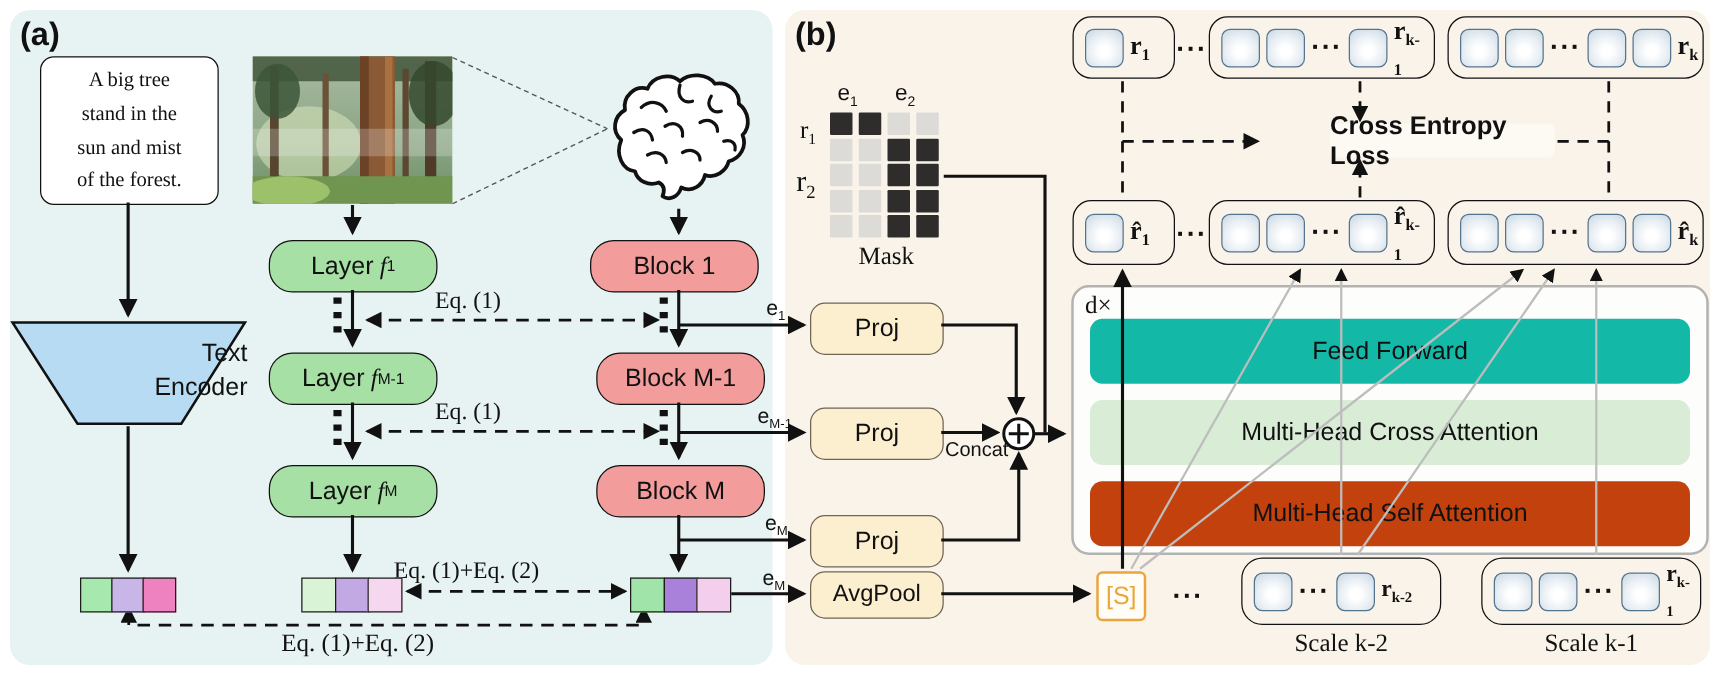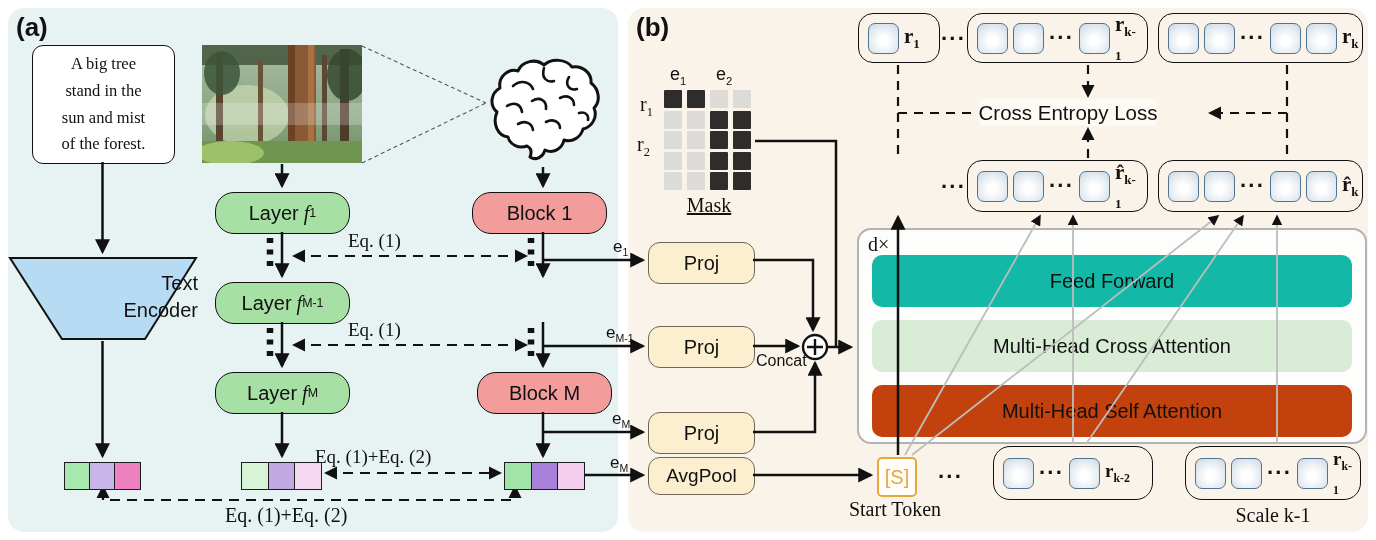--- a/index.html
+++ b/index.html
@@ -39,22 +39,22 @@
   .mcell.off{background:#dcdbd8;}
   
   #xformer{left:857px;top:228px;width:506px;height:212px;background:#fdfdfb;
            border:2px solid #b3b3b3;border-radius:14px;z-index:1;}
   .xrow{position:absolute;left:13px;width:480px;height:52px;border-radius:10px;
         display:flex;align-items:center;justify-content:center;font-size:20px;}
   #row-ff{top:25px;background:#14b8a6;}
   #row-mhca{top:90px;background:#d8ecd6;}
   #row-mhsa{top:155px;background:#c2410c;}
   #dx{position:absolute;left:9px;top:3px;font-family:"Liberation Serif",serif;font-size:20px;}
-  #loss{left:978px;top:99px;width:180px;height:27px;background:#fdfaf4;border-radius:6px;
-        display:flex;align-items:center;justify-content:center;font-size:20.5px;z-index:6;}
+  #loss{left:1064px;top:99px;width:180px;height:27px;background:#fdfaf4;border-radius:6px;
+        display:flex;align-items:center;justify-content:center;font-size:20.5px;z-index:6;font-weight:bold;}
   #start-box{left:877px;top:457px;width:36px;height:36px;border:2px solid #e9a63f;border-radius:5px;
         background:#fffdf6;color:#e9a63f;display:flex;align-items:center;justify-content:center;
         font-size:20px;z-index:6;}
   .caption{font-family:"Liberation Serif",serif;font-size:20px;text-align:center;}
   
   .strip{display:flex;z-index:6;}
   .strip div{width:26px;height:26px;border:1.2px solid #1c1c1c;margin-left:-1.2px;}
   #strip-1 div{width:24.5px;}
   svg.overlay{left:0;top:0;z-index:5;pointer-events:none;}
   .z6{z-index:6;}
@@ -142,20 +142,21 @@
       <i class="fv">f</i>
       <sub>M-1</sub>
   </div>
   <div class="abs node gbox" style="left:215px;top:372px;">
     <span>Layer</span>
       <i class="fv">f</i>
       <sub>M</sub>
   </div>
 
   <div class="abs node rbox2" style="left:472px;top:192px;">Block 1</div>
+  <div class="abs node rbox2" style="left:477px;top:282px;">Block M-1</div>
   <div class="abs node rbox2" style="left:477px;top:372px;">Block M</div>
 
   <div class="abs eqlab" style="left:348px;top:230px;width:120px;">Eq. (1)</div>
   <div class="abs eqlab" style="left:348px;top:319px;width:120px;">Eq. (1)</div>
   <div class="abs eqlab" style="left:315px;top:446px;width:150px;">Eq. (1)+Eq. (2)</div>
   <div class="abs eqlab" style="left:225px;top:504px;width:170px;font-size:20px;">Eq. (1)+Eq. (2)</div>
 
   <span class="abs elab" style="left:613px;top:237px;"><span>e</span><sub>1</sub></span>
   <span class="abs elab" style="left:606px;top:323px;"><span>e</span><sub>M-1</sub></span>
   <span class="abs elab" style="left:612px;top:409px;"><span>e</span><sub>M</sub></span>
@@ -175,21 +176,21 @@
       <div style="background: rgb(160, 228, 170);"></div>
       <div style="background: rgb(169, 128, 218);"></div>
       <div style="background: rgb(243, 207, 237);"></div>
     </div>
 
   <div class="abs plabel" style="left:636px;top:12px;">(b)</div>
 
   <span class="abs elab" style="left:670px;top:64px;font-size:18px;"><span>e</span><sub>1</sub></span>
   <span class="abs elab" style="left:716px;top:64px;font-size:18px;"><span>e</span><sub>2</sub></span>
   <span class="abs rlab" style="left:640px;top:94px;font-weight:400;font-size:20px;"><span>r</span><sub>1</sub></span>
-  <span class="abs rlab" style="left:637px;top:134px;font-weight:400;font-size:20px;"><span>r</span><sub>2</sub></span>
+  <span class="abs rlab" style="left:637px;top:134px;font-weight:400;font-size:24px;"><span>r</span><sub>2</sub></span>
   <div id="mask-grid" class="abs" style="left:664px;top:90px;">
       <div class="mcell on"></div>
       <div class="mcell on"></div>
       <div class="mcell off"></div>
       <div class="mcell off"></div>
       <div class="mcell off"></div>
       <div class="mcell off"></div>
       <div class="mcell on"></div>
       <div class="mcell on"></div>
       <div class="mcell off"></div>
@@ -198,21 +199,21 @@
       <div class="mcell on"></div>
       <div class="mcell off"></div>
       <div class="mcell off"></div>
       <div class="mcell on"></div>
       <div class="mcell on"></div>
       <div class="mcell off"></div>
       <div class="mcell off"></div>
       <div class="mcell on"></div>
       <div class="mcell on"></div>
     </div>
-  <div class="abs caption" style="left:664px;top:194px;width:90px;text-decoration:underline;">Mask</div>
+  <div class="abs caption" style="left:664px;top:194px;width:90px;">Mask</div>
 
   <div class="abs node cream" style="left:648px;top:242px;">Proj</div>
   <div class="abs node cream" style="left:648px;top:326px;">Proj</div>
   <div class="abs node cream" style="left:648px;top:412px;">Proj</div>
   <div class="abs node cream" style="left:648px;top:457px;height:36px;font-size:19px;">AvgPool</div>
   <div class="abs" style="left:756px;top:352px;width:50px;text-align:right;font-size:16px;">Concat</div>
 
   <div id="xformer" class="abs">
     <div id="dx">d×</div>
     <div id="row-ff" class="xrow">Feed Forward</div>
@@ -236,47 +237,51 @@
     <div class="tok sm"></div>
     <div class="tok sm"></div>
     <span class="dots">···</span>
     <div class="tok sm"></div>
     <div class="tok sm"></div>
     <span class="rlab"><span>r</span><sub>k</sub></span>
   </div>
 
   <div id="loss" class="abs">Cross Entropy Loss</div>
 
+  <div class="abs tgroup z6" style="left:858px;top:160px;width:82px;height:52px;">
+    <div class="tok sm"></div>
+    <span class="rlab"><span>r̂</span><sub>1</sub></span>
+  </div>
   <span class="abs dots" style="left:941px;top:176px;">···</span>
   <div class="abs tgroup z6" style="left:967px;top:160px;width:181px;height:52px;">
     <div class="tok sm"></div>
     <div class="tok sm"></div>
     <span class="dots">···</span>
     <div class="tok sm"></div>
     <span class="rlab"><span>r̂</span><sub>k-1</sub></span>
   </div>
   <div class="abs tgroup z6" style="left:1158px;top:160px;width:205px;height:52px;">
     <div class="tok sm"></div>
     <div class="tok sm"></div>
     <span class="dots">···</span>
     <div class="tok sm"></div>
     <div class="tok sm"></div>
     <span class="rlab"><span>r̂</span><sub>k</sub></span>
   </div>
 
   <div id="start-box" class="abs">[S]</div>
-  <div class="abs caption" style="left:830px;top:498px;width:130px;">Start Token</div>
   <span class="abs dots" style="left:938px;top:466px;">···</span>
 
   <div class="abs tgroup z6" style="left:993px;top:446px;width:160px;height:54px;border-radius:17px;">
     <div class="tok sm"></div>
     <span class="dots">···</span>
     <div class="tok sm"></div>
     <span class="rlab" style="font-size:19px;"><span>r</span><sub>k-2</sub></span>
   </div>
+  <div class="abs caption" style="left:993px;top:504px;width:160px;">Scale k-2</div>
 
   <div class="abs tgroup z6" style="left:1185px;top:446px;width:176px;height:54px;border-radius:17px;">
     <div class="tok sm"></div>
     <div class="tok sm"></div>
     <span class="dots">···</span>
     <div class="tok sm"></div>
     <span class="rlab" style="font-size:19px;"><span>r</span><sub>k-1</sub></span>
   </div>
   <div class="abs caption" style="left:1185px;top:504px;width:176px;">Scale k-1</div>
 

